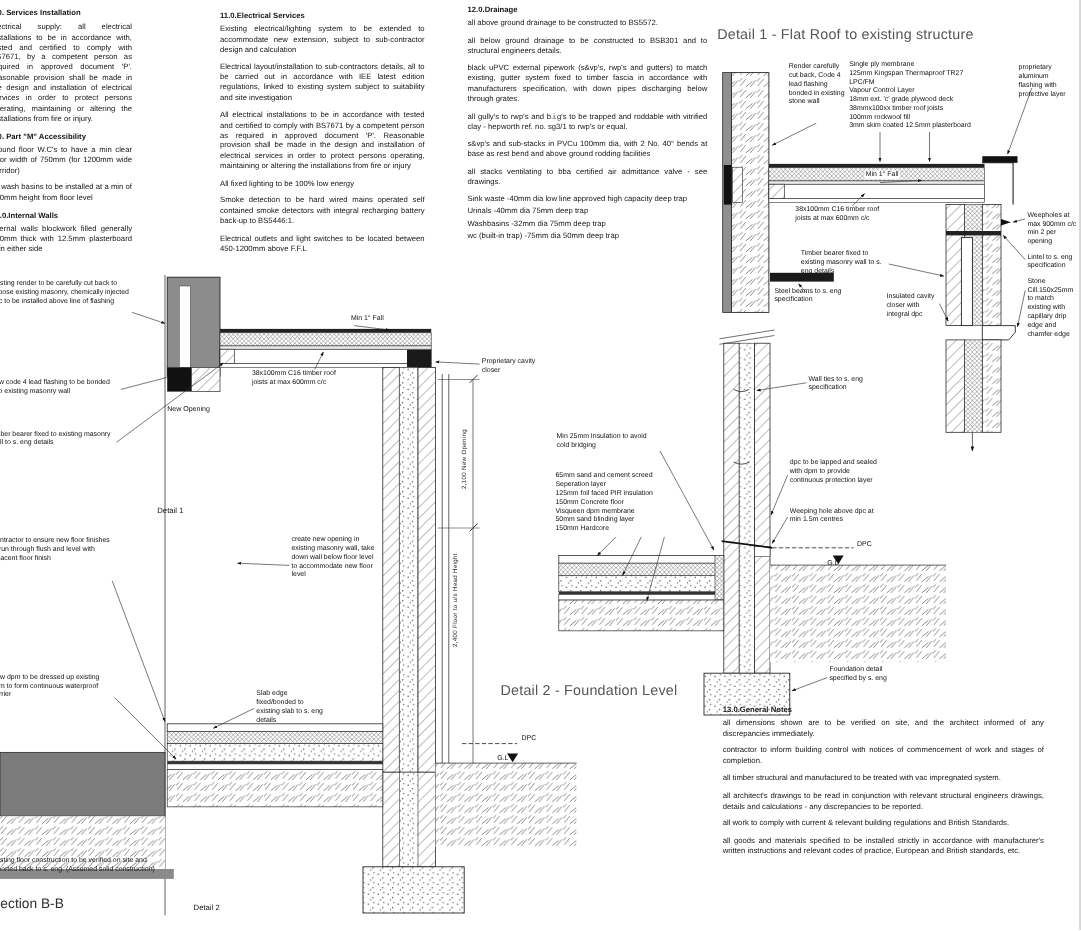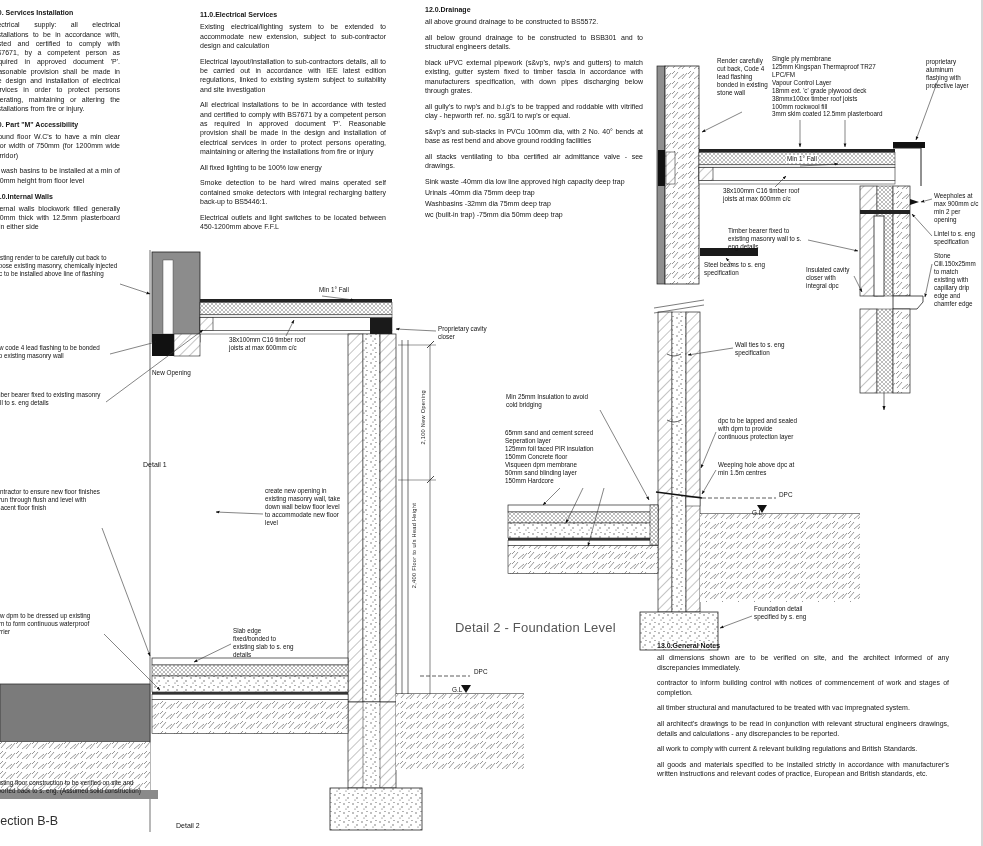--- a/index.html
+++ b/index.html
@@ -203,20 +203,21 @@
     <p>black uPVC external pipework (s&amp;vp's, rwp's and gutters) to match existing, gutter system fixed to timber fascia in accordance with manufacturers specification, with down pipes discharging below through grates.</p>
     <p>all gully's to rwp's and b.i.g's to be trapped and roddable with vitrified clay - hepworth ref. no. sg3/1 to rwp's or equal.</p>
     <p>s&amp;vp's and sub-stacks in PVCu 100mm dia, with 2 No. 40° bends at base as rest bend and above ground rodding facilities</p>
     <p>all stacks ventilating to bba certified air admittance valve - see drawings.</p>
     <p class="tight">Sink waste -40mm dia low line approved high capacity deep trap</p>
     <p class="tight">Urinals -40mm dia 75mm deep trap</p>
     <p class="tight">Washbasins -32mm dia 75mm deep trap</p>
     <p class="tight">wc (built-in trap) -75mm dia 50mm deep trap</p>
   </div>
 
+  <div class="hd" style="left:652px; top:23px;">Detail 1 - Flat Roof to existing structure</div>
   <div class="co" style="left:717px; top:57px; width:52px;">Render carefully cut back, Code 4 lead flashing bonded in existing stone wall</div>
   <div class="co" style="left:772px; top:55px; width:152px;">Single ply membrane
 125mm Kingspan Thermaproof TR27
 LPC/FM
 Vapour Control Layer
 18mm ext. 'c' grade plywood deck
 38mmx100xx timber roof joists
 100mm rockwool fill
 3mm skim coated 12.5mm plasterboard</div>
   <div class="co" style="left:926px; top:58px; width:50px;">proprietary aluminum flashing with protective layer</div>

